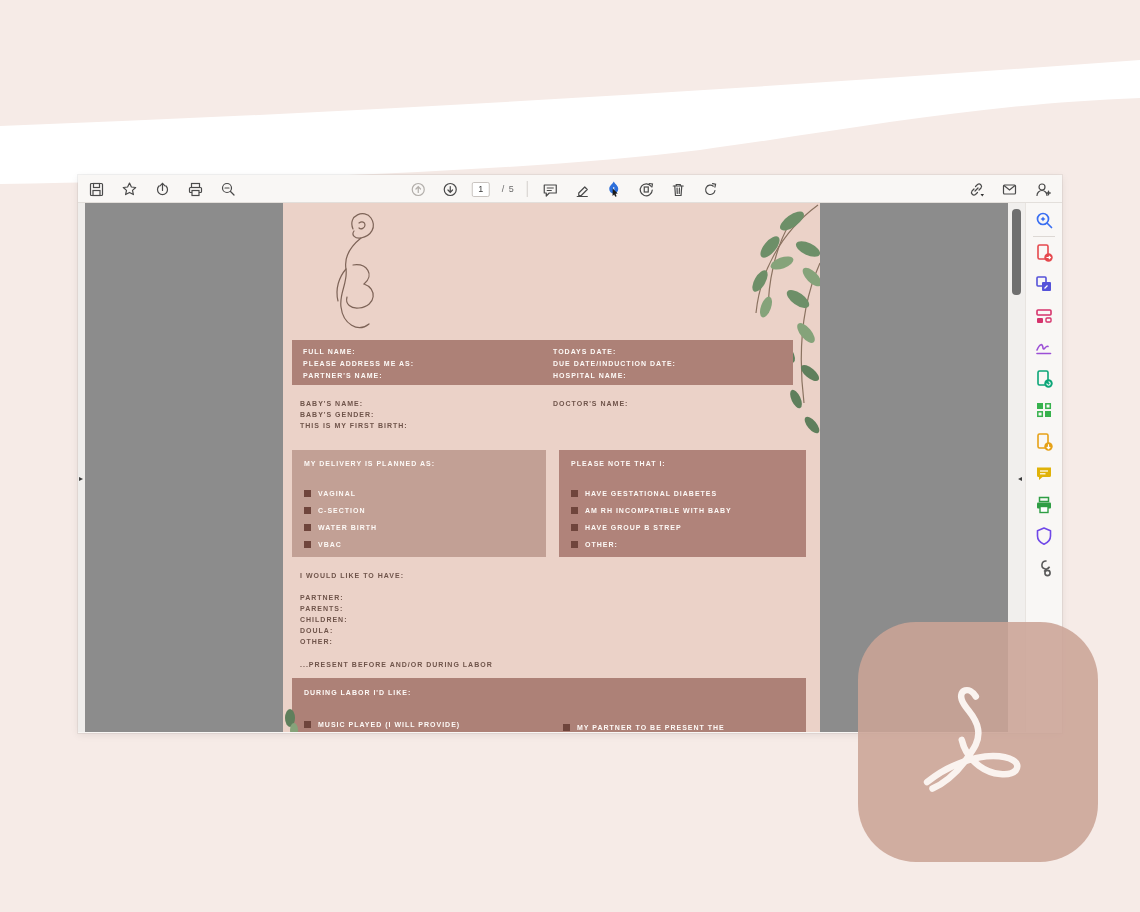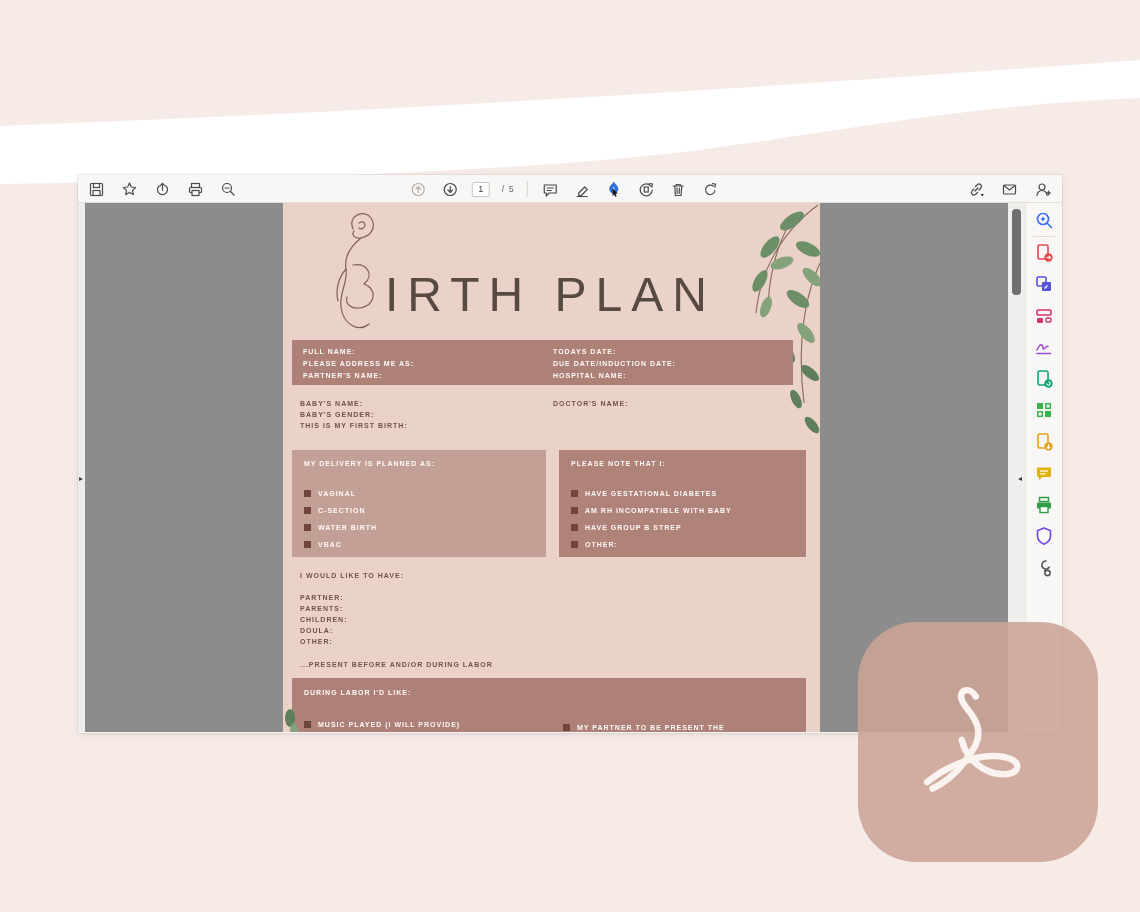--- a/index.html
+++ b/index.html
@@ -222,21 +222,20 @@
     <div class="page">
 
       <svg style="position:absolute;left:26px;top:6px;" width="92" height="130" viewBox="0 0 92 130" fill="none" stroke="#7d6357" stroke-width="1.2" stroke-linecap="round">
         <path d="M44,20 C38,6 56,0 62,9 C68,18 62,27 52,29 C46,30 42,26 45,22"></path>
         <path d="M50,14 C53,12 56,13 56,16 C56,19 52,21 50,19"></path>
         <path d="M52,29 C42,37 35,48 37,60 C39,74 30,84 32,98 C34,115 49,124 60,115"></path>
         <path d="M44,56 C58,54 66,66 55,75 C68,79 68,97 50,99 C42,100 36,95 38,88"></path>
         <path d="M37,60 C30,68 26,80 29,92"></path>
       </svg>
 
-      <div class="doctitle">IRTH PLAN</div>
 
       <svg style="position:absolute;right:0;top:0;" width="150" height="250" viewBox="0 0 150 250">
         <g stroke="#8a7260" stroke-width="1.2" fill="none">
           <path d="M148,2 C110,30 90,70 86,110"></path>
           <path d="M150,60 C132,100 128,150 134,200"></path>
           <path d="M120,20 C105,45 98,80 98,110"></path>
         </g>
         <g fill="#6d8f68">
           <ellipse cx="122" cy="18" rx="14" ry="6" transform="rotate(-35 122 18)"></ellipse>
           <ellipse cx="100" cy="44" rx="13" ry="6" transform="rotate(-50 100 44)"></ellipse>

